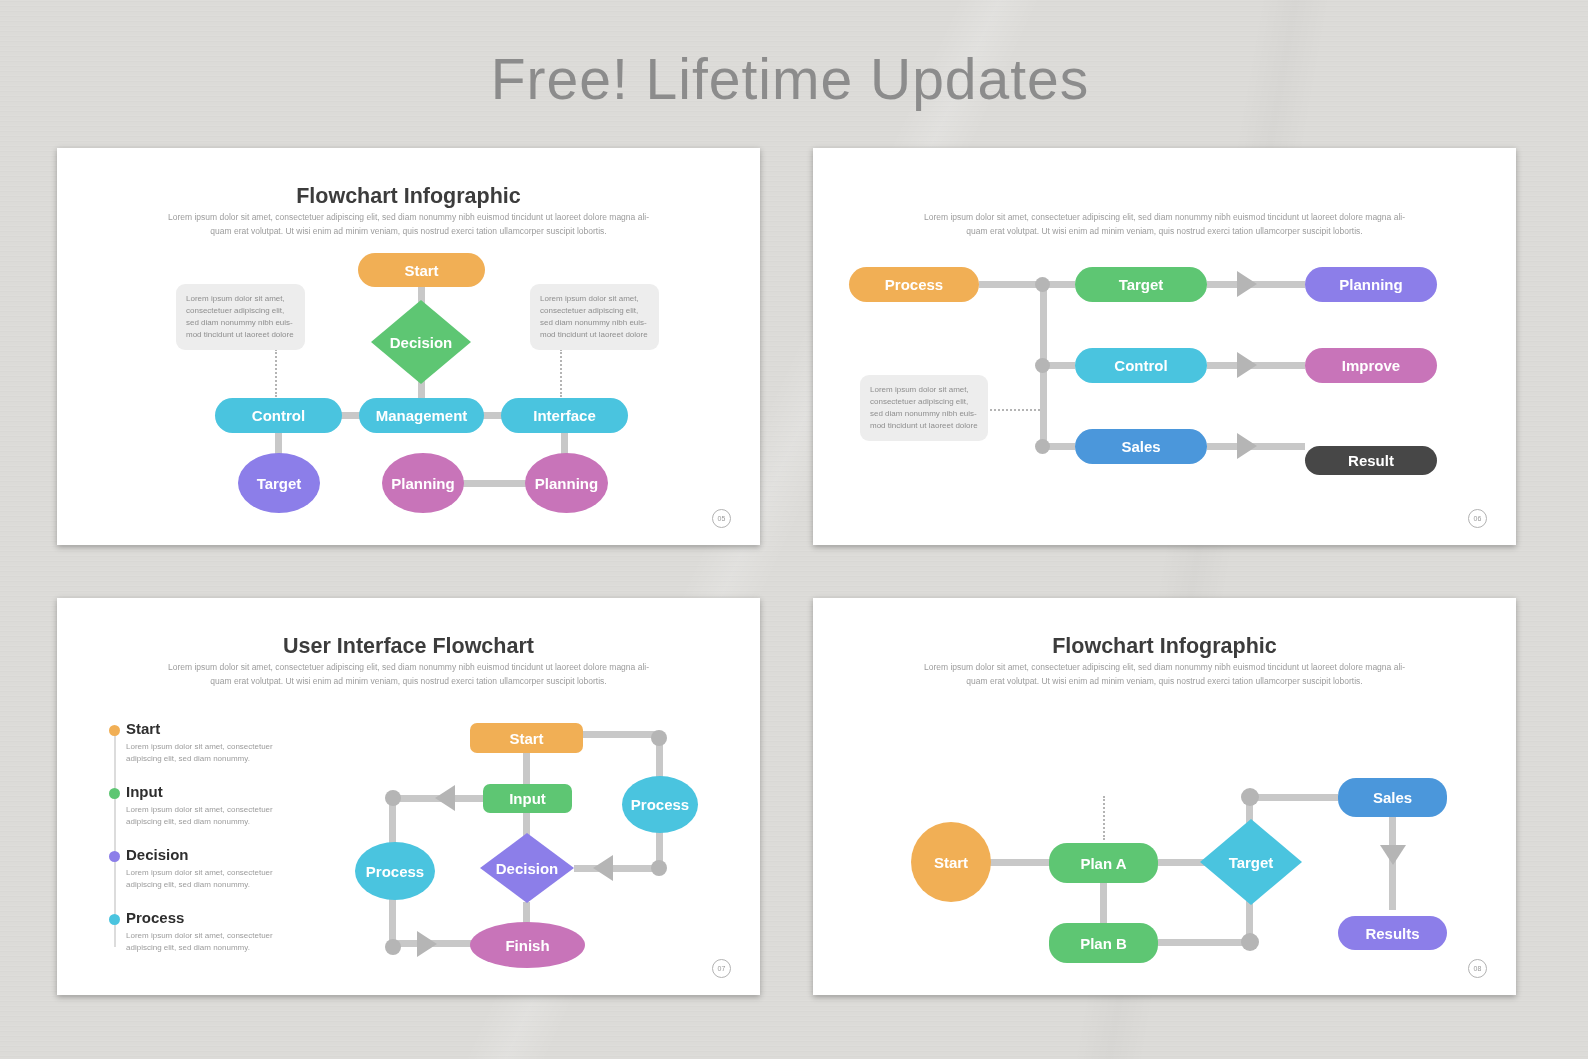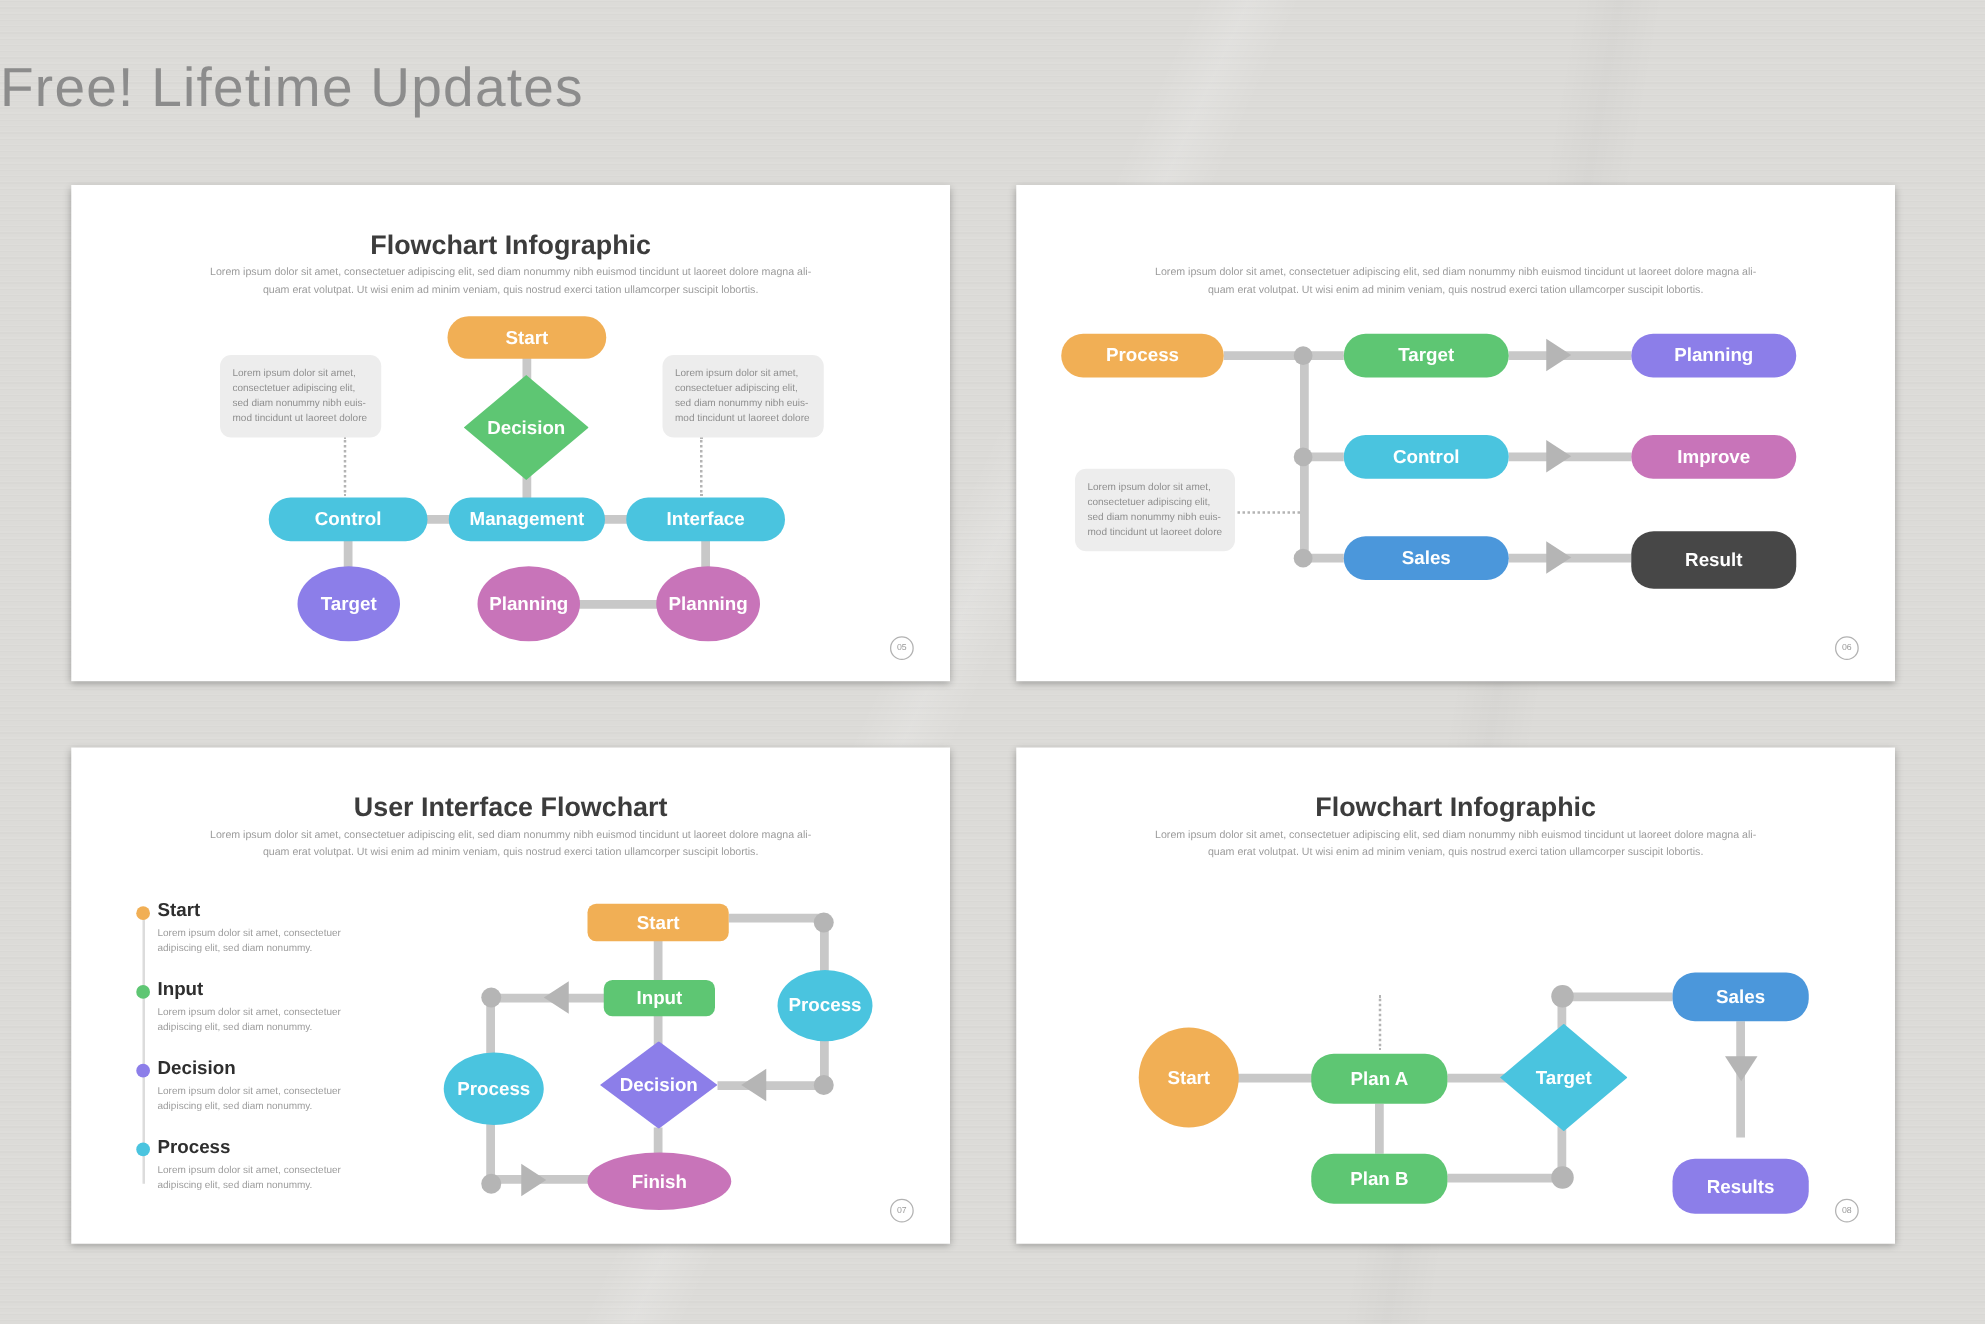--- a/index.html
+++ b/index.html
@@ -10,22 +10,22 @@
   }
   .canvas{
     position:relative;width:1588px;height:1059px;overflow:hidden;
     background-color:var(--page-bg,#DCDBD8);
     background-image:
       repeating-linear-gradient(180deg, rgba(255,255,255,.06) 0 1px, rgba(0,0,0,.015) 1px 2px, transparent 2px 5px),
       linear-gradient(115deg, transparent 46%, rgba(255,255,255,.16) 48%, transparent 50%),
       linear-gradient(100deg, transparent 71%, rgba(0,0,0,.025) 73%, transparent 75%);
   }
   .page-title{
-    position:absolute;left:0;right:8px;top:46px;text-align:left;
-    font-size:44px;color:var(--title-gray,#8C8C8C);letter-spacing:1px;
+    position:absolute;left:0;right:8px;top:46px;text-align:center;
+    font-size:57px;color:var(--title-gray,#8C8C8C);letter-spacing:1px;
   }
   .slide{
     position:absolute;width:703px;height:397px;background:var(--slide-bg,#fff);
     box-shadow:0 2px 6px rgba(0,0,0,.30);
   }
   .s-title{position:absolute;left:0;right:0;top:36px;text-align:center;
     font-size:21.5px;font-weight:bold;color:var(--slide-title,#3C3C3C);}
   .s-sub{position:absolute;left:0;right:0;top:62px;text-align:center;
     font-size:8.5px;line-height:14px;color:var(--subtitle-text,#9C9C9C);}
   .node{position:absolute;display:flex;align-items:center;justify-content:center;
@@ -129,21 +129,21 @@
 
     <div class="dotline-h" style="left:177px;top:261px;width:50px;"></div>
     <div class="callout" style="left:47px;top:227px;width:108px;">Lorem ipsum dolor sit amet, consectetuer adipiscing elit, sed diam nonummy nibh euis-mod tincidunt ut laoreet dolore</div>
 
     <div class="node pill c-orange" style="left:36px;top:119px;width:130px;height:35px;">Process</div>
     <div class="node pill c-green" style="left:262px;top:119px;width:132px;height:35px;">Target</div>
     <div class="node pill c-purple" style="left:492px;top:119px;width:132px;height:35px;">Planning</div>
     <div class="node pill c-teal" style="left:262px;top:200px;width:132px;height:35px;">Control</div>
     <div class="node pill c-pink" style="left:492px;top:200px;width:132px;height:35px;">Improve</div>
     <div class="node pill c-blue" style="left:262px;top:281px;width:132px;height:35px;">Sales</div>
-    <div class="node pill c-dark" style="left:492px;top:277px;width:132px;height:46px;">Result</div>
+    <div class="node pill c-dark" style="left:492px;top:298px;width:132px;height:29px;">Result</div>
 
     <div class="pagenum">06</div>
   </div>
 
   <div class="slide" style="left:57px;top:598px;">
     <div class="s-title">User Interface Flowchart</div>
     <div class="s-sub">
       <div>Lorem ipsum dolor sit amet, consectetuer adipiscing elit, sed diam nonummy nibh euismod tincidunt ut laoreet dolore magna ali-</div>
       <div>quam erat volutpat. Ut wisi enim ad minim veniam, quis nostrud exerci tation ullamcorper suscipit lobortis.</div>
     </div>
@@ -219,18 +219,18 @@
     <div class="dot" style="left:428px;top:190px;width:18px;height:18px;"></div>
     <div class="dot" style="left:428px;top:335px;width:18px;height:18px;"></div>
 
     <div class="dotline-v" style="left:290px;top:198px;height:44px;"></div>
 
     <div class="node circle c-orange" style="left:98px;top:224px;width:80px;height:80px;">Start</div>
     <div class="node pill c-green" style="left:236px;top:245px;width:109px;height:40px;">Plan A</div>
     <div class="node pill c-green" style="left:236px;top:325px;width:109px;height:40px;">Plan B</div>
     <div class="node diamond c-teal" style="left:387px;top:221px;width:102px;height:86px;">Target</div>
     <div class="node pill c-blue" style="left:525px;top:180px;width:109px;height:39px;">Sales</div>
-    <div class="node pill c-purple" style="left:525px;top:329px;width:109px;height:44px;">Results</div>
+    <div class="node pill c-purple" style="left:525px;top:318px;width:109px;height:34px;">Results</div>
 
     <div class="pagenum">08</div>
   </div>
 
 </div>
 
 </body></html>

